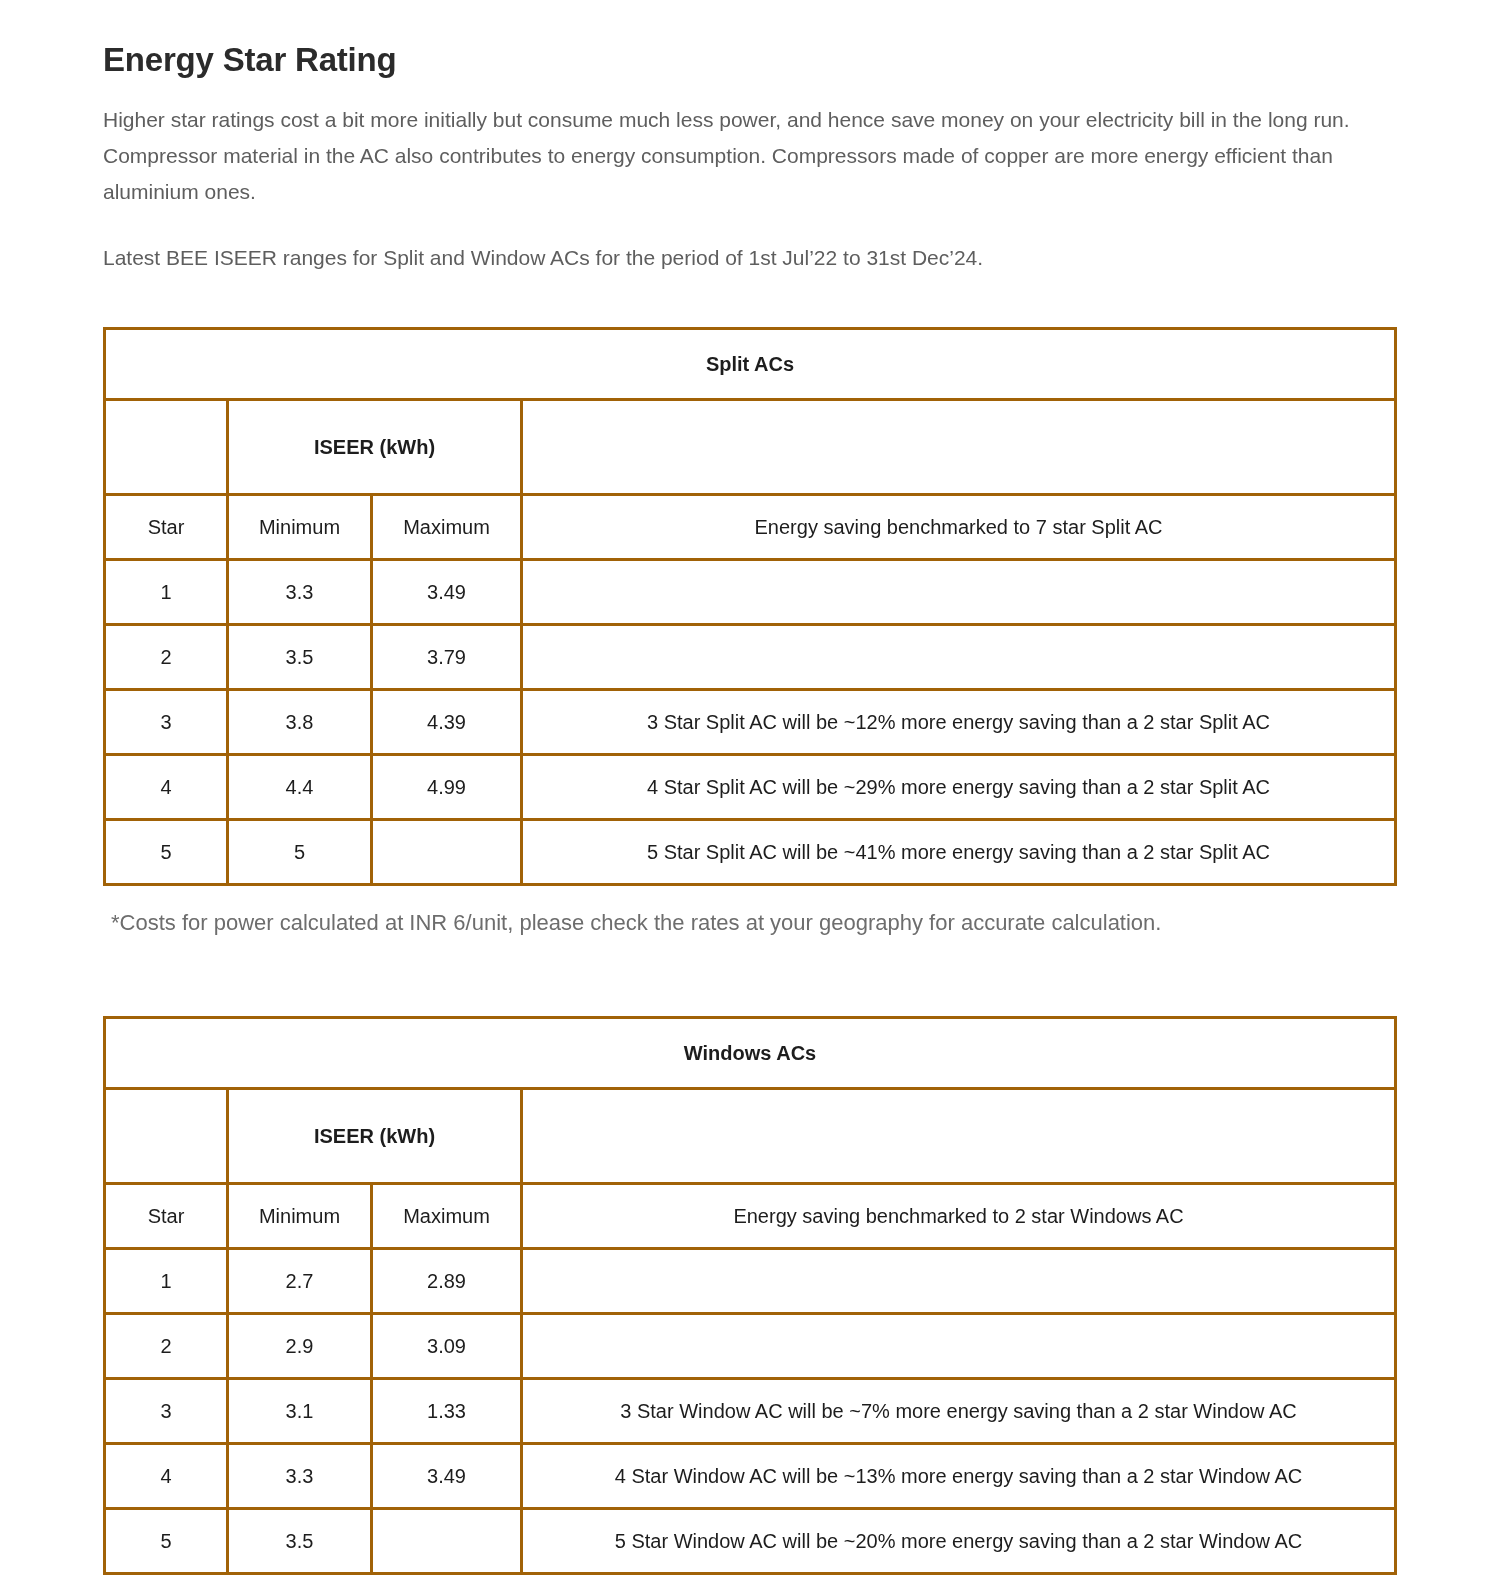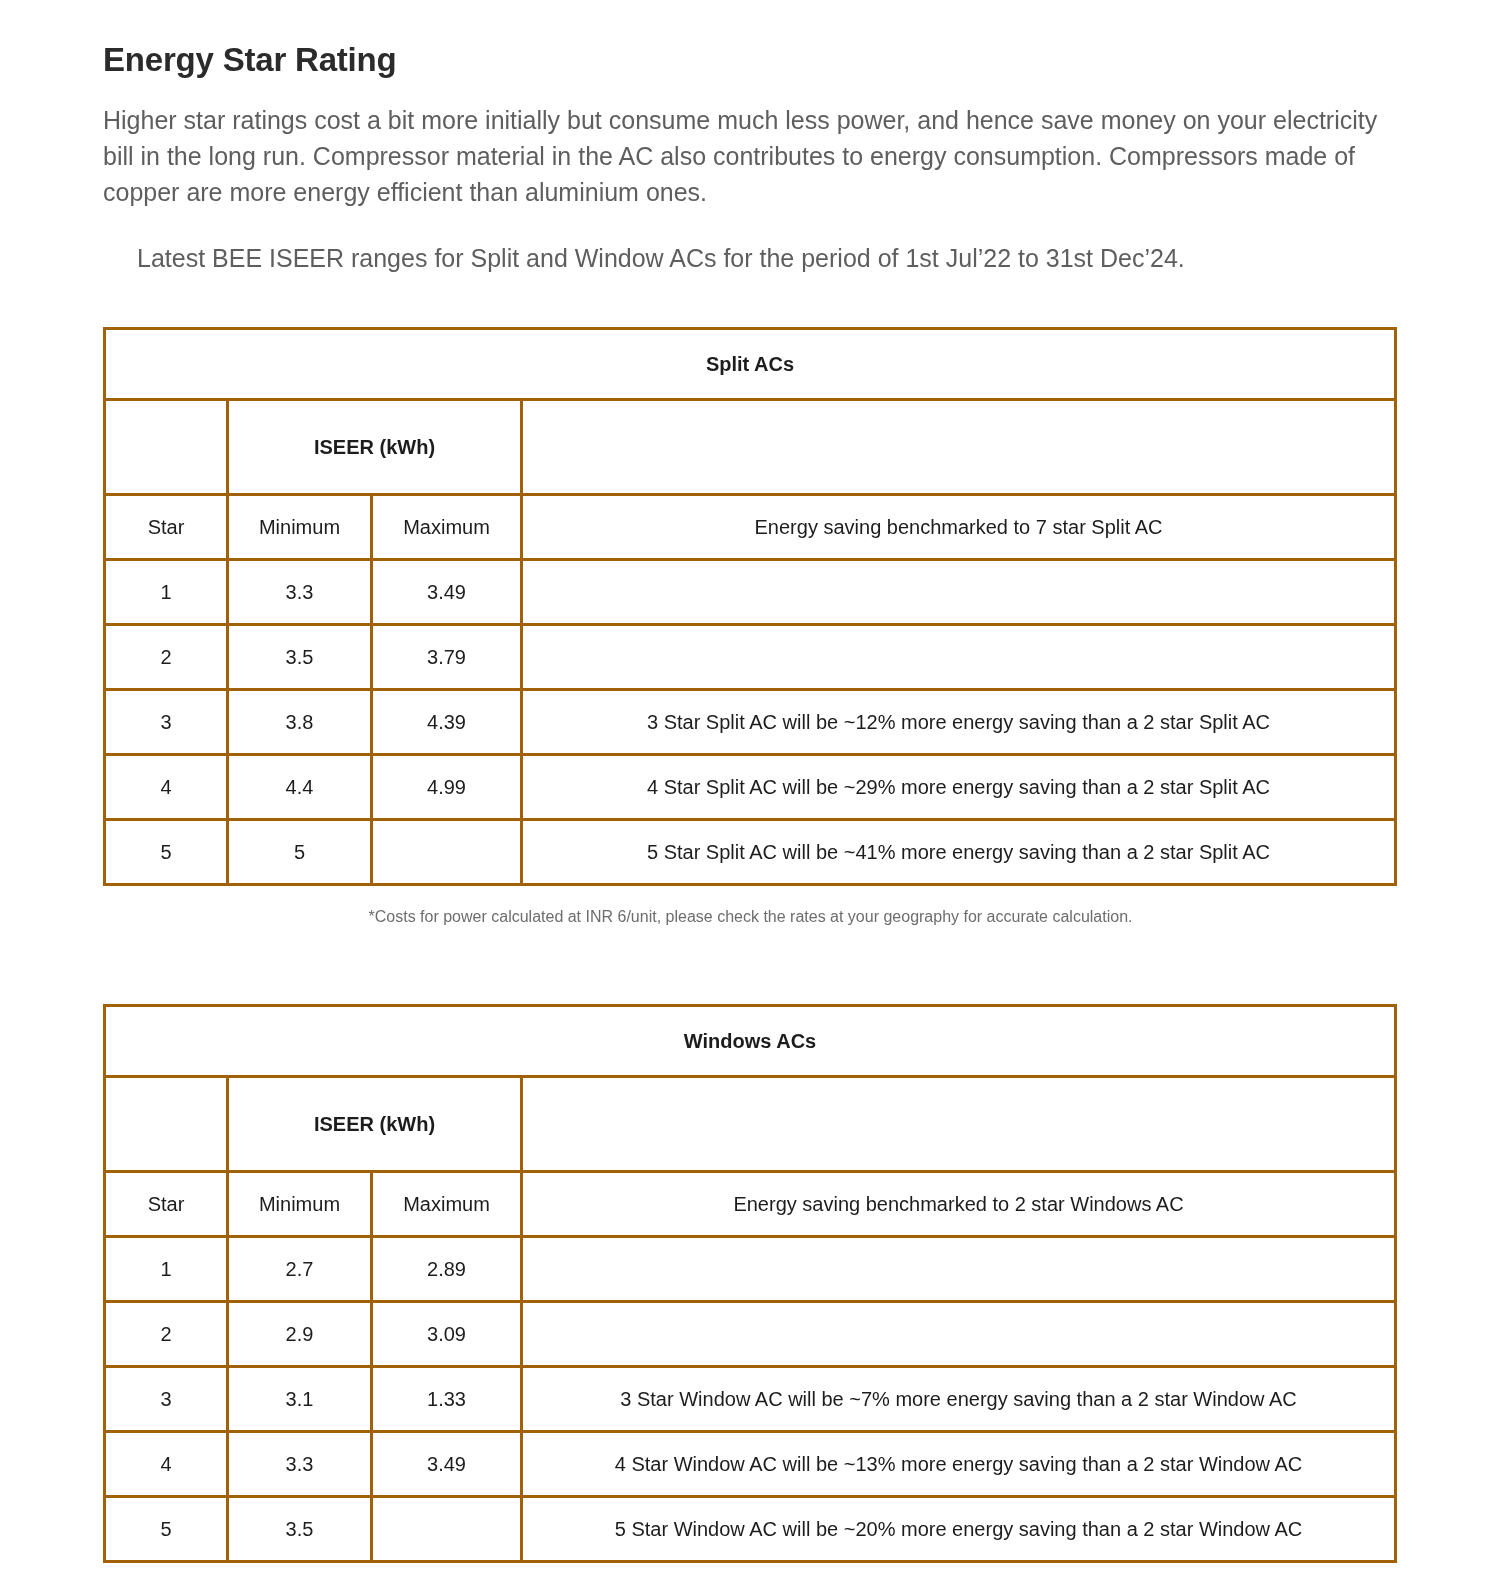--- a/index.html
+++ b/index.html
@@ -25,28 +25,27 @@
     padding-top: 38px;
     font-size: 33px;
     line-height: 44px;
     font-weight: bold;
     color: #2b2b2b;
     letter-spacing: -0.2px;
   }
   .intro-paragraph {
     margin: 0;
     padding-top: 20px;
-    font-size: 25px;
+    font-size: 21px;
     line-height: 36px;
     color: #5e5e5e;
     max-width: 1292px;
   }
   .intro-paragraph.second {
     padding-top: 30px;
-    margin-left: 34px;
   }
 
   
   .ac-table {
     border-collapse: collapse;
     width: 1291px;
     table-layout: fixed;
     margin-top: 51px;
   }
   .ac-table td {
@@ -86,24 +85,24 @@
     color: #1d1d1d;
   }
   .cell-desc {
     height: 62px;
     font-size: 20px;
     color: #1d1d1d;
   }
 
   .table-footnote {
     width: 1291px;
-    margin: 2px;
+    margin: 8px;
     padding-top: 18px;
-    text-align: center;
-    font-size: 16px;
+    text-align: left;
+    font-size: 22px;
     line-height: 22px;
     color: #6d6d6d;
   }
   .table-gap {
     height: 74px;
   }
   .ac-table.second-table {
     margin-top: 0;
   }
 </style>

